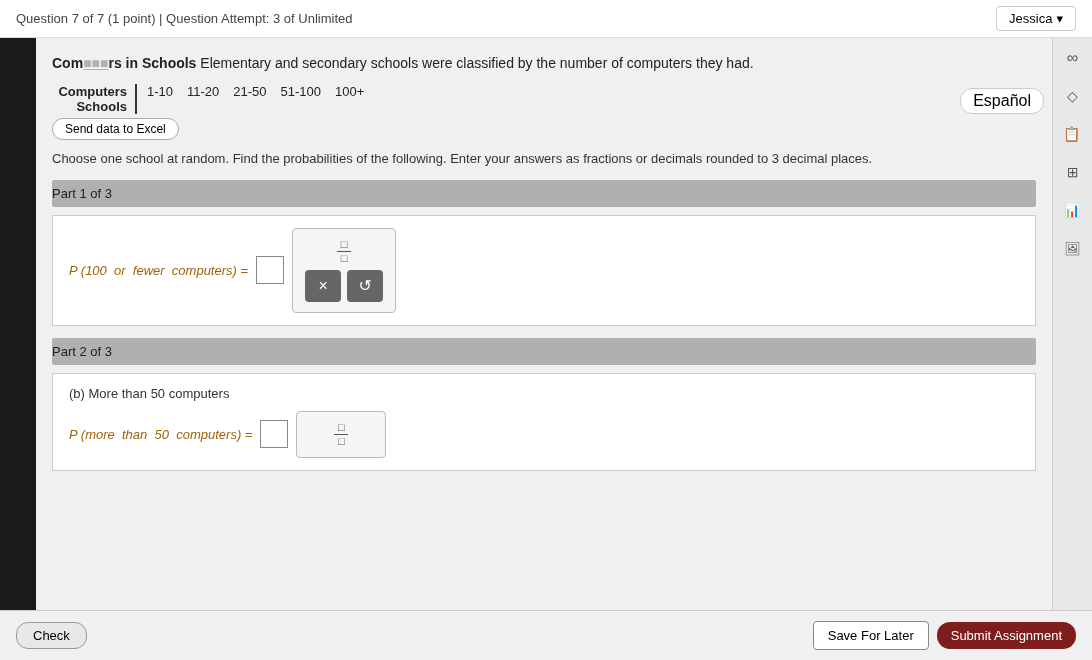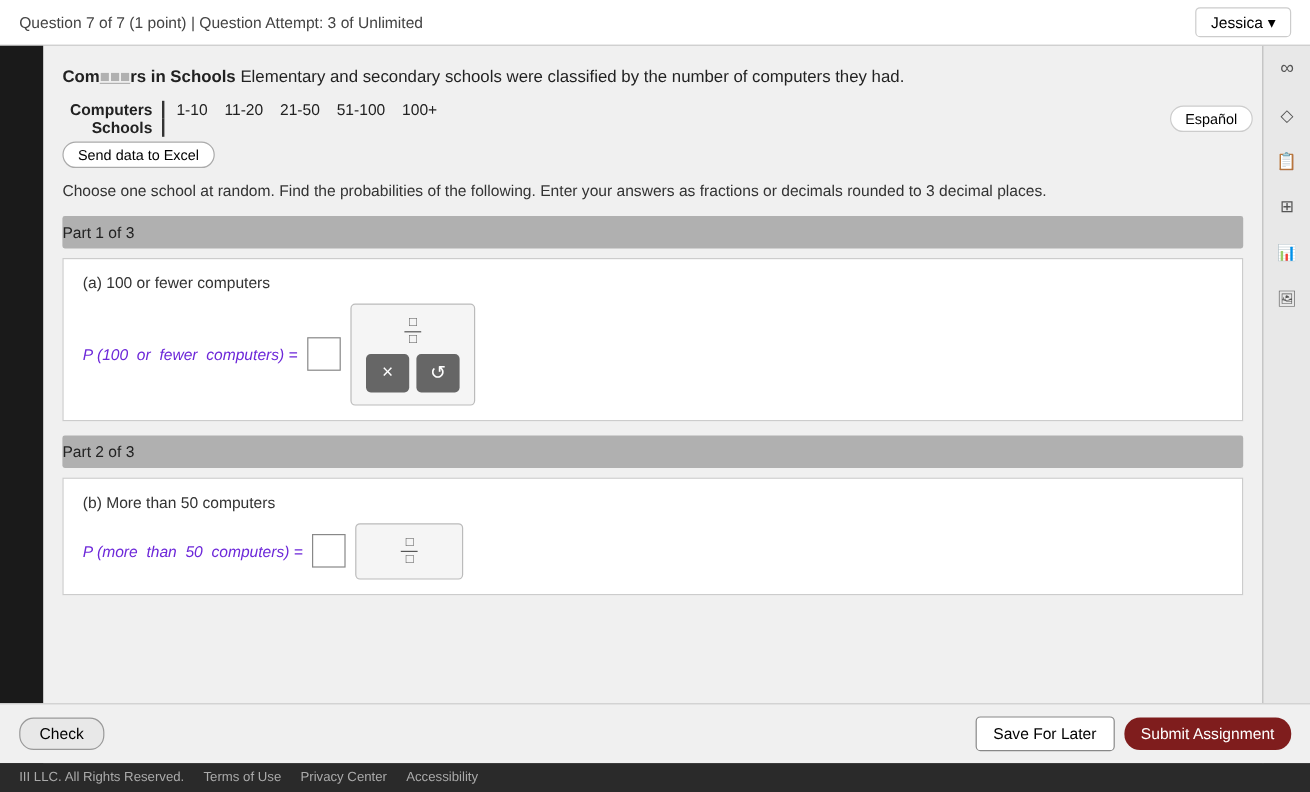--- a/index.html
+++ b/index.html
@@ -93,21 +93,21 @@
 
     .equation-row {
       display: flex;
       align-items: center;
       gap: 8px;
       flex-wrap: wrap;
     }
 
     .equation-text {
       font-size: 13px;
-      color: #6d28d9;
+      color: #a16207;
       font-style: italic;
     }
 
     .answer-box {
       width: 28px;
       height: 28px;
       border: 1px solid #888;
       background: #fff;
       display: inline-block;
     }
@@ -164,21 +164,21 @@
     .popup-btn.undo-btn {
       background: #666;
     }
 
     
     .espanol-btn {
       background: #fff;
       border: 1px solid #ccc;
       border-radius: 12px;
       padding: 3px 12px;
-      font-size: 12px;
+      font-size: 16px;
       cursor: pointer;
       position: absolute;
       top: 50px;
       right: 48px;
     }
 
     
     .sidebar-icon {
       width: 24px;
       height: 24px;
@@ -378,21 +378,20 @@
         </button>
 
         
         <p class="instruction-text">Choose one school at random. Find the probabilities of the following. Enter your answers as fractions or decimals rounded to 3 decimal places.</p>
 
         
         <div class="part-header">
           <span>Part 1 of 3</span>
         </div>
         <div class="part-content">
-          <div class="part-label">(a) 100 or fewer computers</div>
           <div class="equation-row">
             <span class="equation-text">
               <i>P</i> (100 &nbsp;or&nbsp; fewer &nbsp;computers) =
             </span>
             <div class="answer-box"></div>
 
             <div class="math-popup">
               <div class="fraction-symbol">
                 <span style="font-size:11px; color:#555;">□</span>
                 <div class="frac-line"></div>
@@ -452,19 +451,13 @@
     <div class="right-panel">
       <div class="sidebar-icon">∞</div>
       <div class="sidebar-icon" style="font-size:14px;">◇</div>
       <div class="sidebar-icon" style="font-size:14px;">📋</div>
       <div class="sidebar-icon" style="font-size:14px;">⊞</div>
       <div class="sidebar-icon" style="font-size:13px;">📊</div>
       <div class="sidebar-icon" style="font-size:13px;">🖼</div>
     </div>
   </div>
 
-  <div class="footer">
-    <span>III LLC. All Rights Reserved.</span>
-    <a href="#">Terms of Use</a>
-    <a href="#">Privacy Center</a>
-    <a href="#">Accessibility</a>
-  </div>
 </div>
 
 </body></html>

